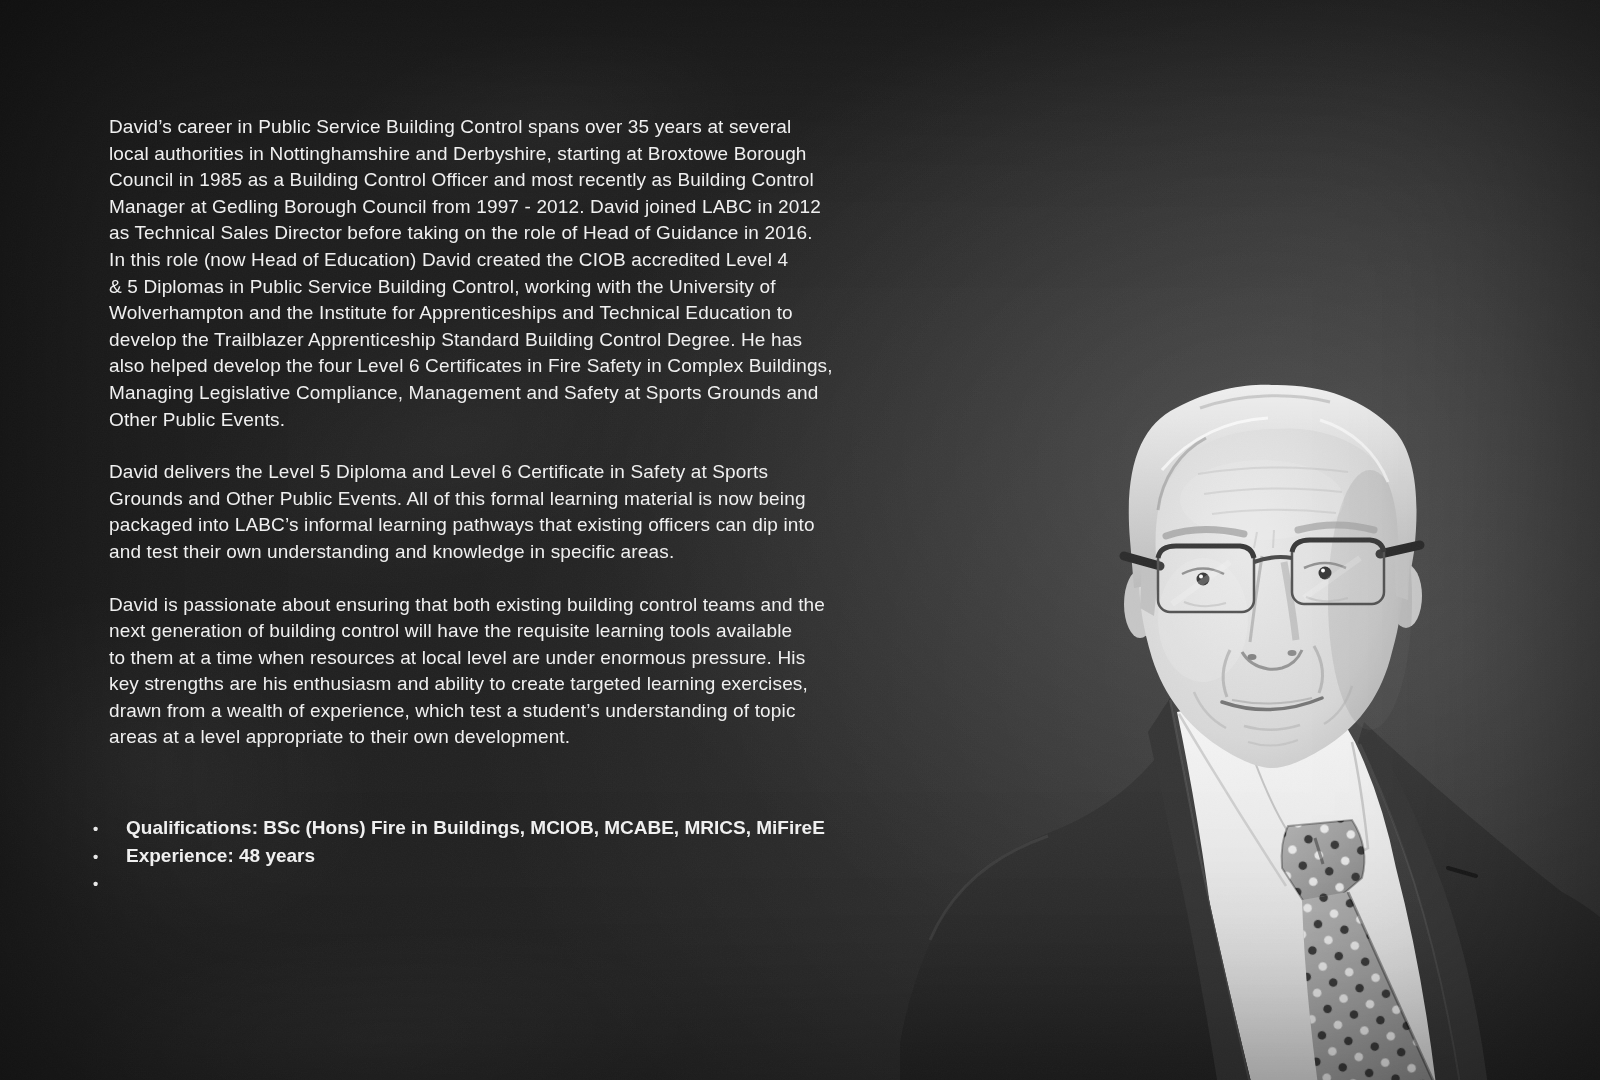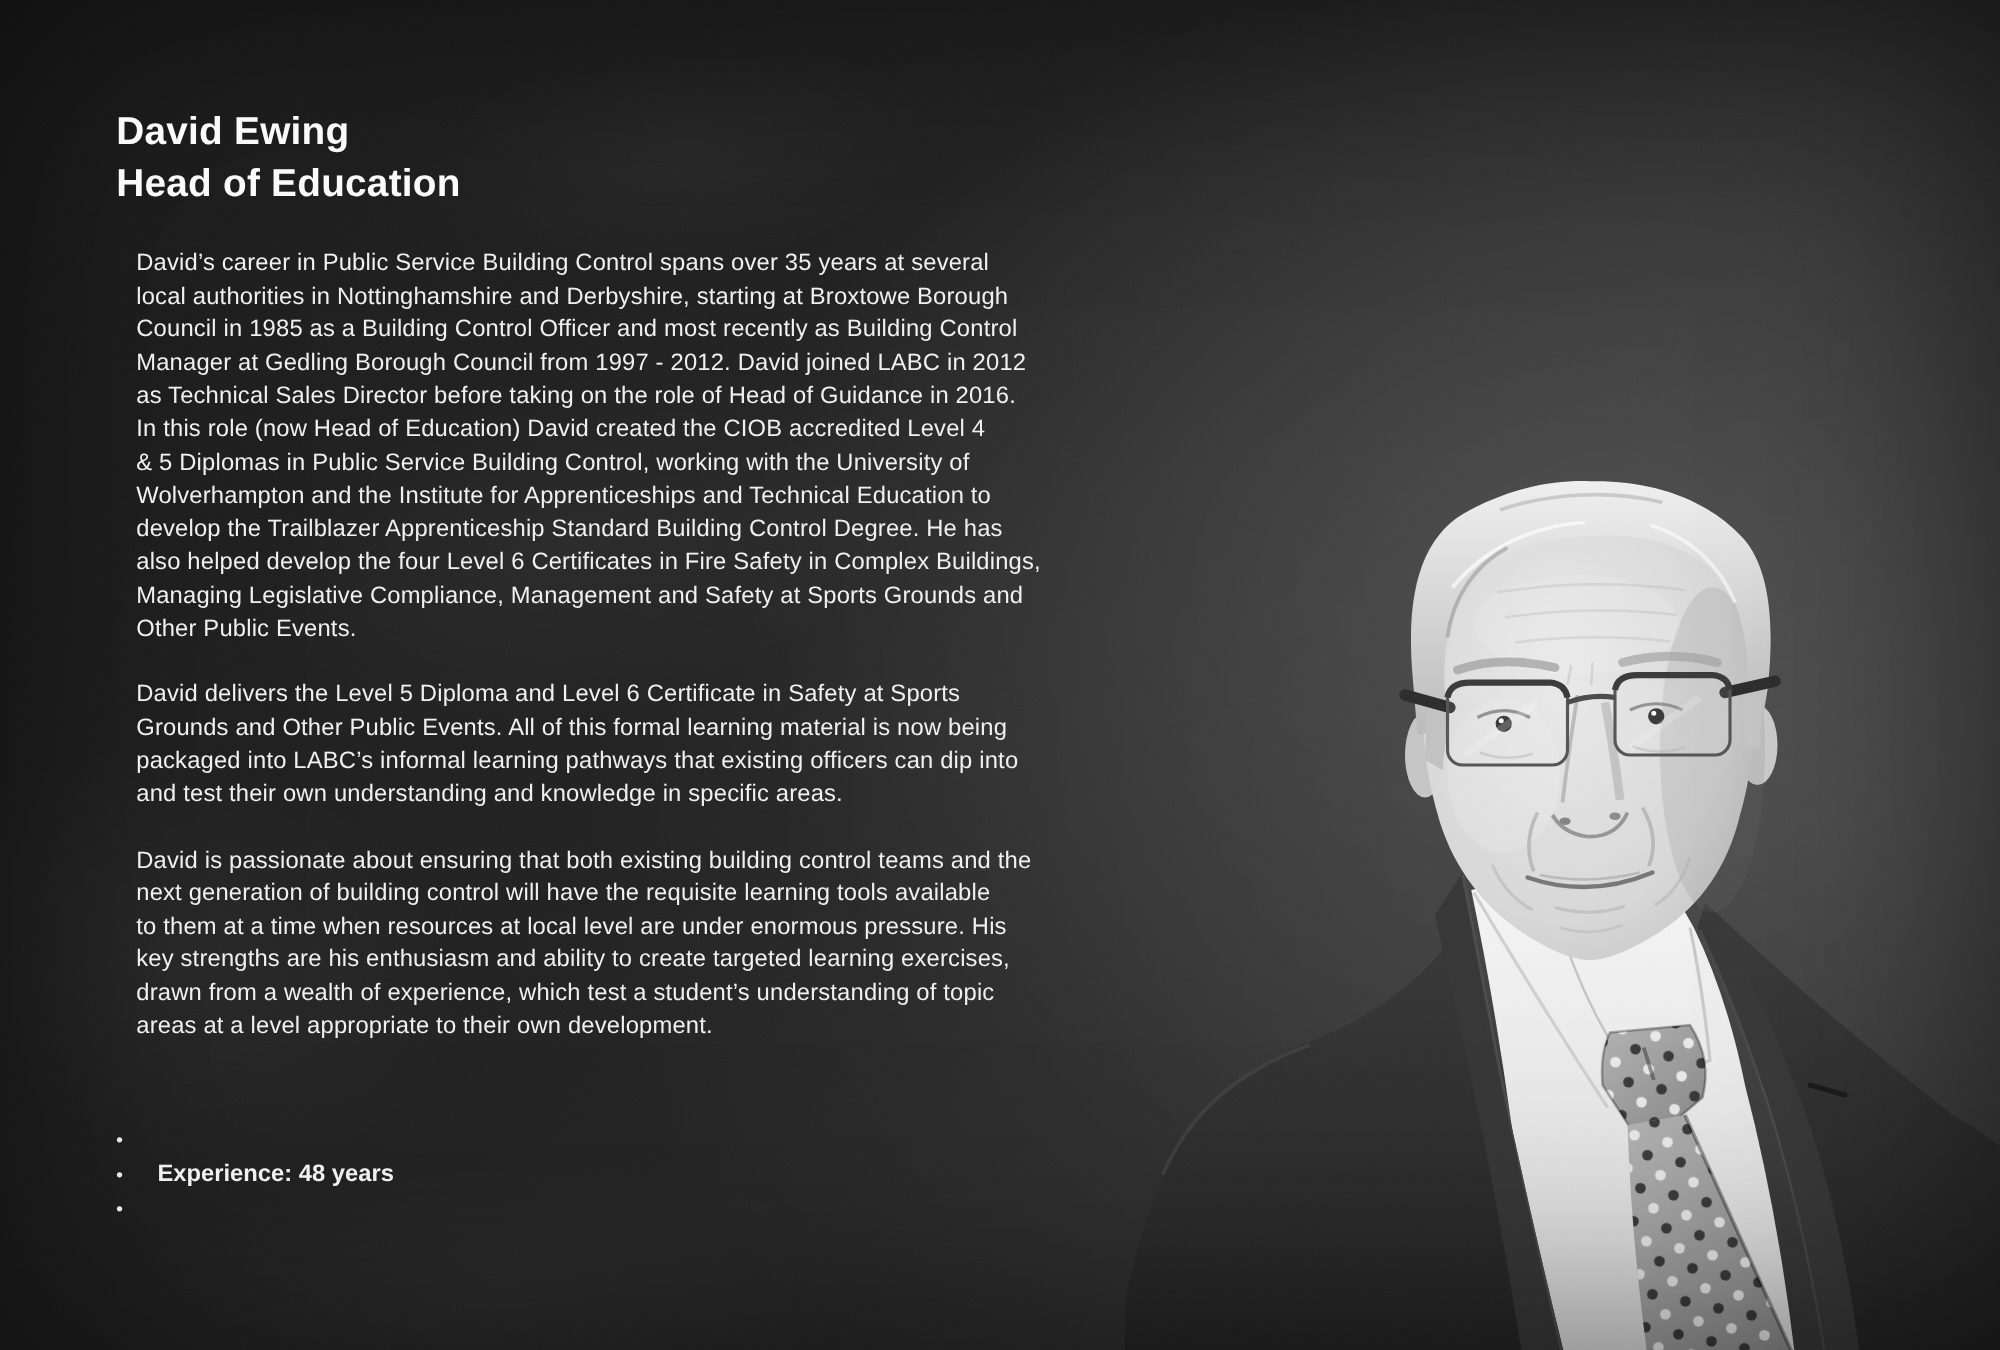--- a/index.html
+++ b/index.html
@@ -179,24 +179,20 @@
       <feComponentTransfer>
           <feFuncA type="linear" slope="0.09" intercept="0"></feFuncA>
         </feComponentTransfer>
     </filter>
     <rect width="1600" height="1080" filter="url(#noiseF)"></rect>
   </svg>
 
   <div class="vignette"></div>
 
   <main class="content">
-    <h1 class="title">
-      <span>David Ewing</span>
-      <span>Head of Education</span>
-    </h1>
 
     <p class="para first">David’s career in Public Service Building Control spans over 35 years at several
 local authorities in Nottinghamshire and Derbyshire, starting at Broxtowe Borough
 Council in 1985 as a Building Control Officer and most recently as Building Control
 Manager at Gedling Borough Council from 1997 - 2012. David joined LABC in 2012
 as Technical Sales Director before taking on the role of Head of Guidance in 2016.
 In this role (now Head of Education) David created the CIOB accredited Level 4
 &amp; 5 Diplomas in Public Service Building Control, working with the University of
 Wolverhampton and the Institute for Apprenticeships and Technical Education to
 develop the Trailblazer Apprenticeship Standard Building Control Degree. He has
@@ -210,20 +206,21 @@
     <p class="para">David is passionate about ensuring that both existing building control teams and the
 next generation of building control will have the requisite learning tools available
 to them at a time when resources at local level are under enormous pressure. His
 key strengths are his enthusiasm and ability to create targeted learning exercises,
 drawn from a wealth of experience, which test a student’s understanding of topic
 areas at a level appropriate to their own development.</p>
 
     <ul class="bullets">
       <li>
         <span class="dot">•</span>
+        <span>Qualifications: BSc (Hons) Fire in Buildings, MCIOB, MCABE, MRICS, MiFireE</span>
       </li>
       <li>
         <span class="dot">•</span>
         <span>Experience: 48 years</span>
       </li>
       <li>
         <span class="dot">•</span>
       </li>
     </ul>
   </main>

